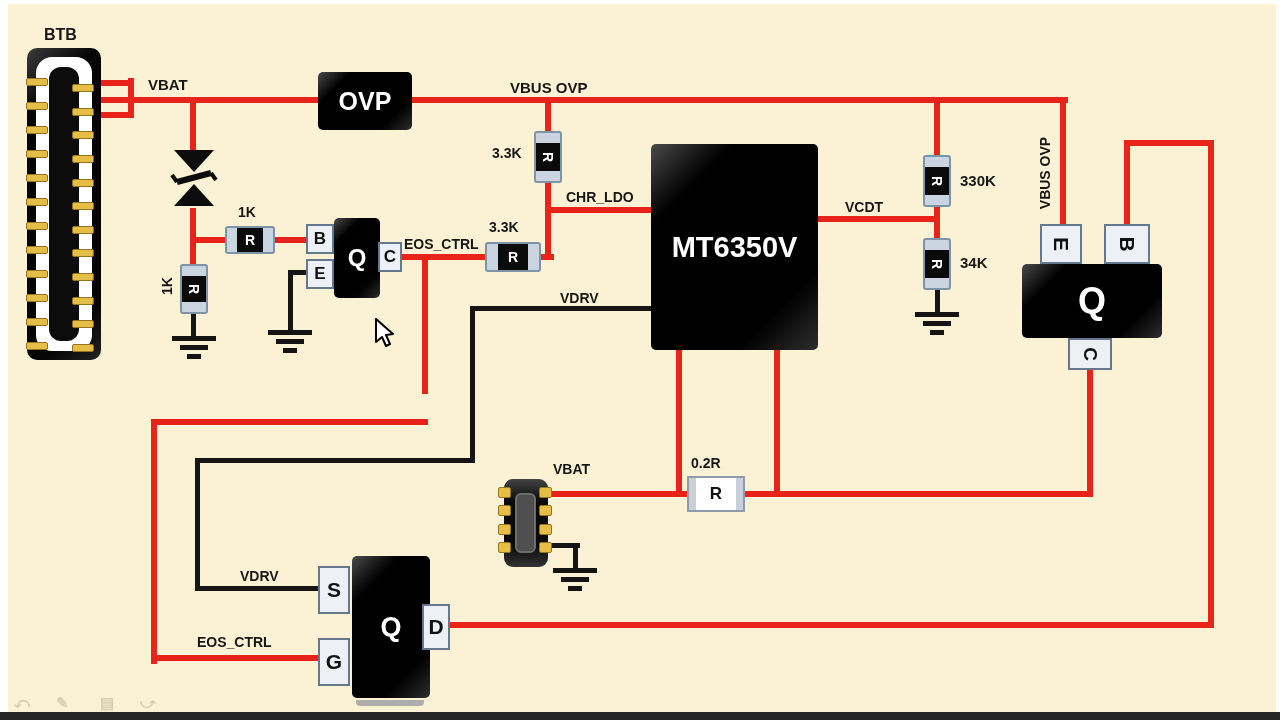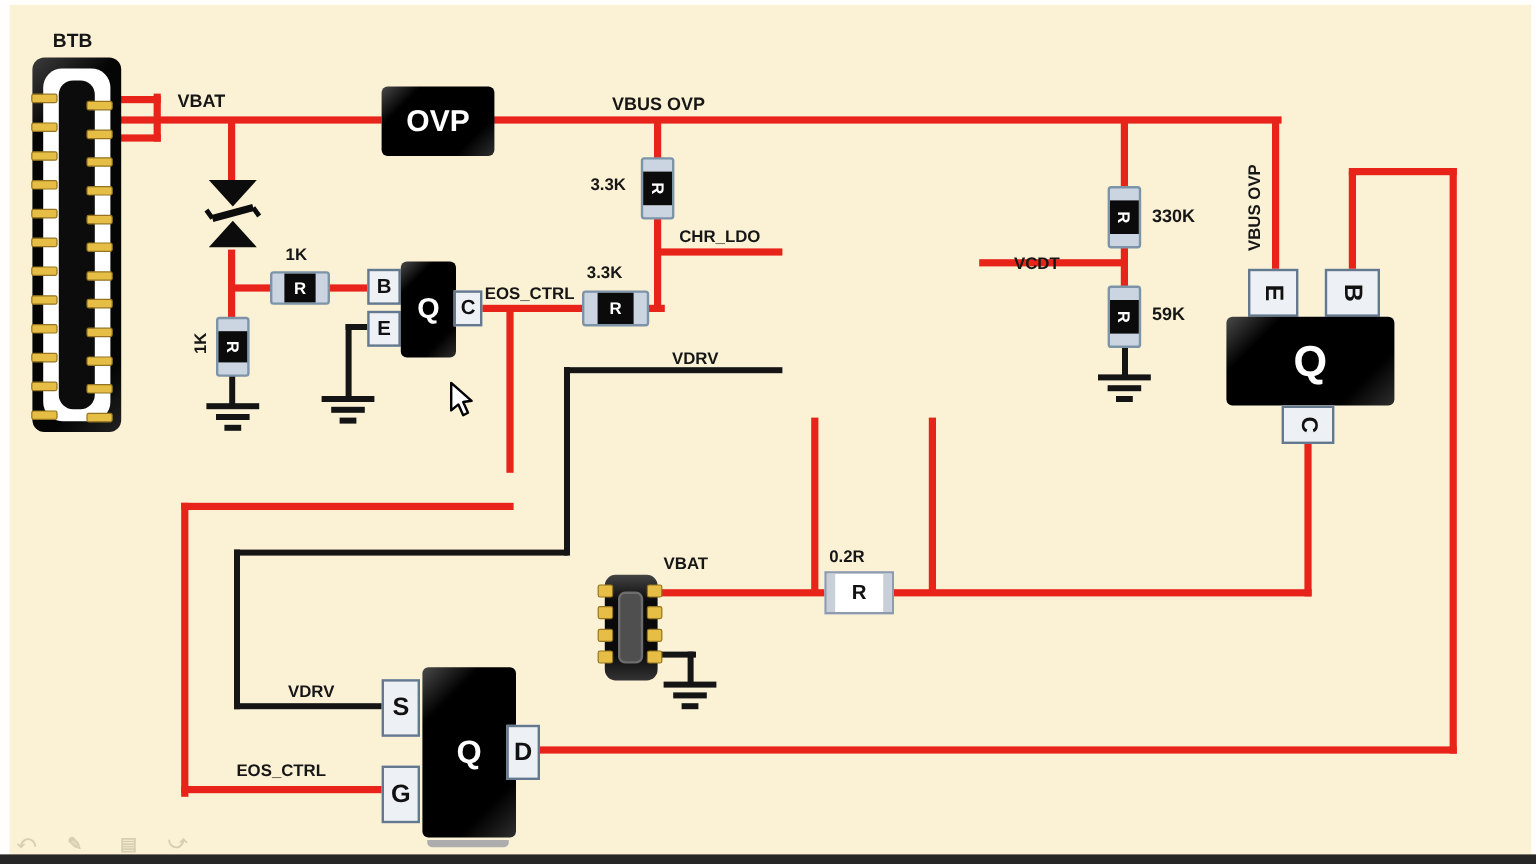--- a/index.html
+++ b/index.html
@@ -178,21 +178,21 @@
     <polygon points="6,4 46,4 26,26" fill="#0c0c0c"></polygon>
     <polygon points="6,60 46,60 26,38" fill="#0c0c0c"></polygon>
     <path d="M9,36 L43,27" stroke="#0c0c0c" stroke-width="6" fill="none"></path>
     <path d="M9,36 L4,29 M43,27 L48,34" stroke="#0c0c0c" stroke-width="4" fill="none"></path>
   </svg>
 
   <div class="lbl big" style="left:148px;top:76px;">VBAT</div>
   <div class="lbl big" style="left:510px;top:79px;">VBUS OVP</div>
   <div class="lbl" style="left:566px;top:189px;">CHR_LDO</div>
   <div class="lbl" style="left:404px;top:236px;">EOS_CTRL</div>
-  <div class="lbl" style="left:845px;top:199px;margin-top:12px;">VCDT</div>
+  <div class="lbl" style="left:845px;top:199px;">VCDT</div>
   <div class="lbl" style="left:1000px;top:165px;width:90px;text-align:center;transform:rotate(-90deg);">VBUS OVP</div>
   <div class="lbl" style="left:560px;top:290px;">VDRV</div>
   <div class="lbl" style="left:240px;top:568px;">VDRV</div>
   <div class="lbl" style="left:197px;top:634px;">EOS_CTRL</div>
   <div class="lbl" style="left:553px;top:461px;">VBAT</div>
 
   <div class="lbl" style="left:238px;top:204px;">1K</div>
   <div class="resa h" style="left:225px;top:226px;width:50px;height:28px;">
     <div class="body">
         <span class="ltr">R</span>
@@ -220,33 +220,34 @@
       </div>
   </div>
 
   <div class="lbl big" style="left:960px;top:172px;text-align:center;">330K</div>
   <div class="resa v" style="left:923px;top:155px;width:28px;height:52px;">
     <div class="body">
         <span class="ltr">R</span>
       </div>
   </div>
 
-  <div class="lbl big" style="left:960px;top:254px;">59K</div>
+  <div class="lbl big" style="left:960px;top:254px;">34K</div>
   <div class="resa v" style="left:923px;top:238px;width:28px;height:52px;">
     <div class="body">
         <span class="ltr">R</span>
       </div>
   </div>
 
   <div class="lbl" style="left:691px;top:455px;">0.2R</div>
   <div class="resb" style="left:687px;top:476px;width:58px;height:36px;">
     <span class="ltr">R</span>
   </div>
 
   <div class="blk" style="left:318px;top:72px;width:94px;height:58px;font-size:25px;">OVP</div>
+  <div class="blk" style="left:651px;top:144px;width:167px;height:206px;font-size:29px;">MT6350V</div>
 
   <div class="pinbox" style="left:306px;top:224px;width:28px;height:30px;font-size:17px;">B</div>
   <div class="pinbox" style="left:306px;top:259px;width:28px;height:30px;font-size:17px;">E</div>
   <div class="blk" style="left:334px;top:218px;width:46px;height:80px;font-size:24px;">Q</div>
   <div class="pinbox" style="left:378px;top:242px;width:24px;height:30px;font-size:17px;">C</div>
 
   <div class="pinbox" style="left:1040px;top:224px;width:42px;height:40px;font-size:21px;">
       <span class="rot90">E</span>
     </div>
   <div class="pinbox" style="left:1104px;top:224px;width:46px;height:40px;font-size:21px;">

